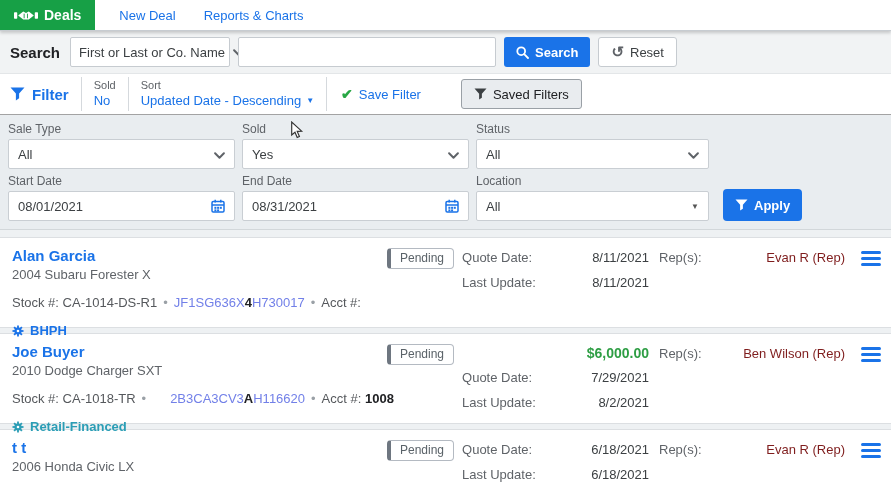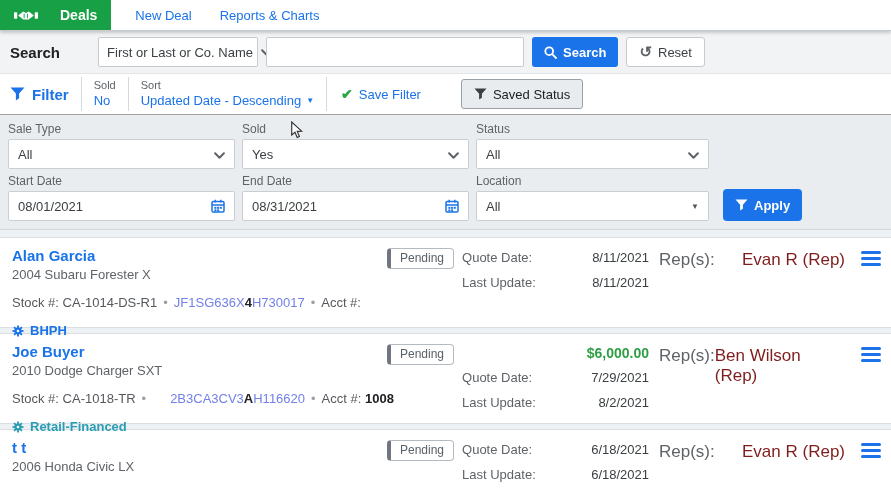--- a/index.html
+++ b/index.html
@@ -1,28 +1,28 @@
 <!DOCTYPE html>
 <html><head>
 <meta charset="utf-8">
 <style>
   * { box-sizing: border-box; margin: 0; padding: 0; }
   html,body { width: 891px; height: 490px; overflow: hidden; }
   body { font-family: "Liberation Sans", sans-serif; font-size: 13px; color: #3c4043; background: #eef1f3; position: relative; }
 
   
   .topnav { height: 31px; background: #fff; display: flex; align-items: stretch; border-bottom: 1px solid #c7ccd1; box-shadow: 0 2px 3px rgba(0,0,0,.18); position: relative; z-index: 5; }
-  .app-tab { background: #17a046; color: #fff; font-weight: bold; font-size: 14px; display: flex; align-items: center; gap: 22px; padding: 0 14px; }
+  .app-tab { background: #17a046; color: #fff; font-weight: bold; font-size: 14px; display: flex; align-items: center; gap: 6px; padding: 0 14px; }
   .nav-links { display: flex; align-items: center; gap: 28px; padding-left: 24px; }
   .nav-link { color: #1a73e8; font-size: 13px; cursor: pointer; text-decoration: none; }
 
   
   .searchbar { height: 43px; background: #f1f3f4; display: flex; align-items: center; padding: 0 10px; gap: 8px; border-bottom: 1px solid #e3e6e8; }
   .searchbar .lbl { font-size: 15px; font-weight: bold; color: #202124; margin-right: 2px; }
-  .fake-select { background: #fff; border: 1px solid #c6cbd0; border-radius: 2px; height: 30px; display: flex; align-items: center; padding: 0 8px; gap: 8px; cursor: pointer; margin-left: 28px; }
+  .fake-select { background: #fff; border: 1px solid #c6cbd0; border-radius: 2px; height: 30px; display: flex; align-items: center; padding: 0 8px; gap: 8px; cursor: pointer; }
   .fake-select .val { white-space: nowrap; }
   .fake-select .chev { margin-left: auto; display: flex; }
   .search-field-select { width: 160px; }
   .search-input { width: 258px; height: 30px; border: 1px solid #c6cbd0; border-radius: 2px; padding: 0 8px; font-family: inherit; font-size: 13px; background: #fff; }
   .btn { border: none; border-radius: 3px; height: 30px; display: inline-flex; align-items: center; gap: 6px; padding: 0 12px; font-size: 13px; font-family: inherit; cursor: pointer; }
   .btn-primary { background: #1a73e8; color: #fff; font-weight: bold; }
   .btn-light { background: #fff; color: #3c4043; border: 1px solid #c6cbd0; }
   .reset-glyph { font-size: 15px; font-weight: bold; color: #5f6368; }
 
   
@@ -66,21 +66,21 @@
   .acct-val { font-weight: bold; color: #202124; }
   .saletype { margin-top: 13px; font-weight: bold; font-size: 13px; display: flex; align-items: center; gap: 6px; }
   .deal-mid { width: 262px; display: flex; align-items: flex-start; }
   .badge { display: inline-block; background: #fff; border: 1px solid #b4bac2; border-left: 4px solid #6e7680; border-radius: 4px; padding: 0 9px; height: 21px; line-height: 19px; font-size: 12px; color: #5a6268; margin-top: 1px; }
   .dates { flex: 1; margin-left: 8px; padding-top: 3px; }
   .price { text-align: right; font-weight: bold; font-size: 14px; color: #2e9e44; margin-bottom: 9px; margin-top: -1px; }
   .price:empty { display: none; }
   .dt-line { display: flex; font-size: 13px; margin-bottom: 10px; }
   .dt-line .dt-label { color: #5f6368; }
   .dt-line .dt-val { margin-left: auto; color: #3c4043; }
-  .deal-rep { width: 196px; display: flex; font-size: 17px; padding-top: 3px; padding-left: 10px; }
+  .deal-rep { width: 196px; display: flex; font-size: 13px; padding-top: 3px; padding-left: 10px; }
   .rep-label { color: #5f6368; }
   .rep-val { margin-left: auto; color: #7f1d1d; }
   .deal-menu { width: 36px; display: flex; justify-content: flex-end; padding-top: 4px; }
   .hamburger { width: 20px; cursor: pointer; }
   .hamburger span { display: block; height: 3px; background: #1a73e8; border-radius: 2px; margin-bottom: 3px; }
 
   .icon { display: inline-flex; }
 
   
   .cursor { position: absolute; left: 289px; top: 121px; z-index: 50; pointer-events: none; }
@@ -159,21 +159,21 @@
   <div class="save-filter">
     <span class="check-glyph">✔</span>
     <span>Save Filter</span>
   </div>
   <button class="btn btn-saved">
     <span class="icon">
       <svg width="13" height="12" viewBox="0 0 14 13">
           <path d="M0.5 0.5h13l-5 5.6v4.4l-3 2V6.1z" fill="#3c4043"></path>
         </svg>
     </span>
-    <span>Saved Status</span>
+    <span>Saved Filters</span>
   </button>
 </div>
 
 <div class="filterpanel">
   <div class="fp-row">
     <div class="fp-field w1">
       <span class="fp-label">Sale Type</span>
       <div class="fp-select">
         <span>All</span>
         <span class="chev">

